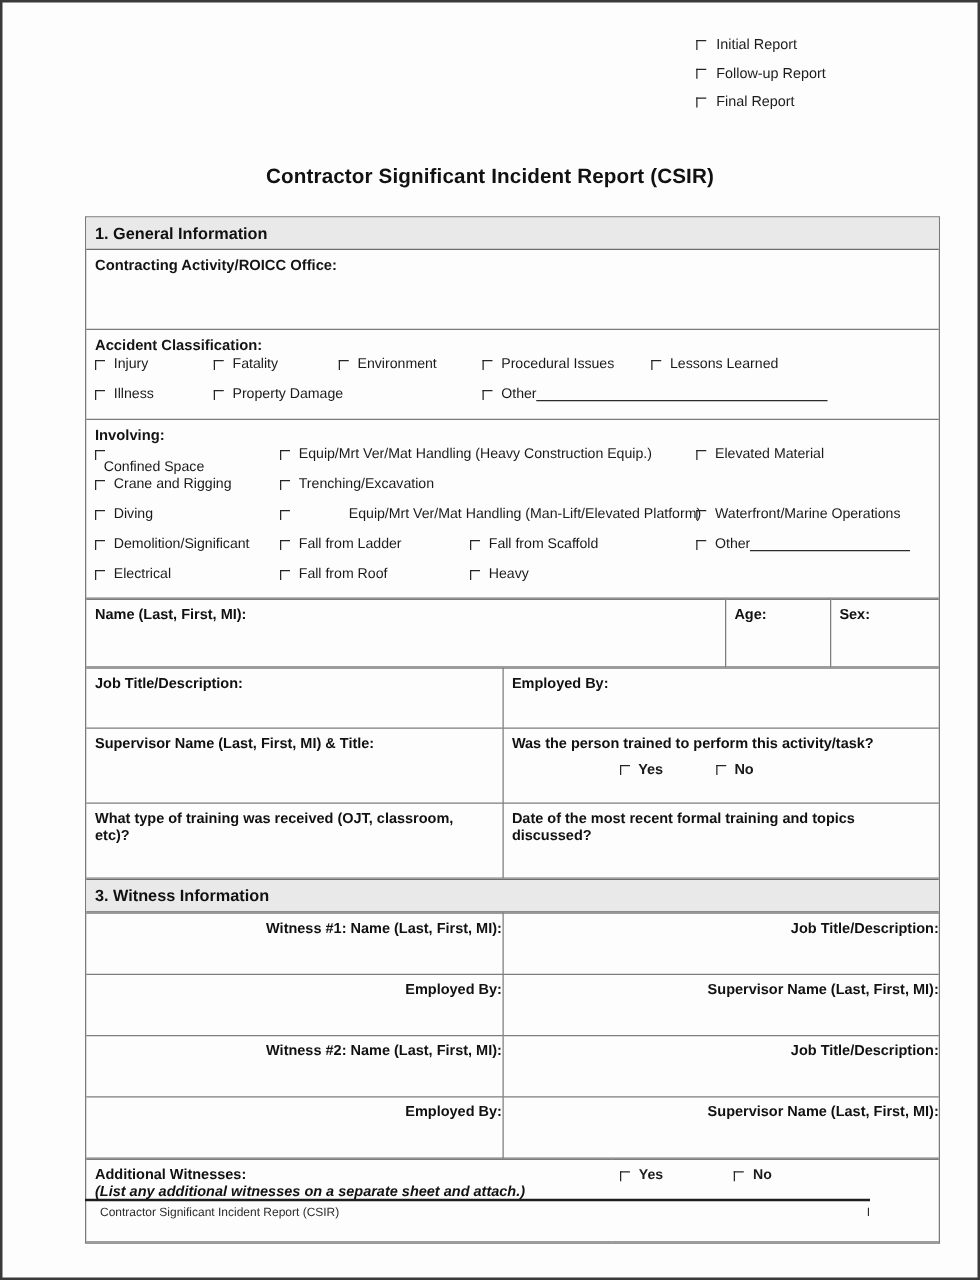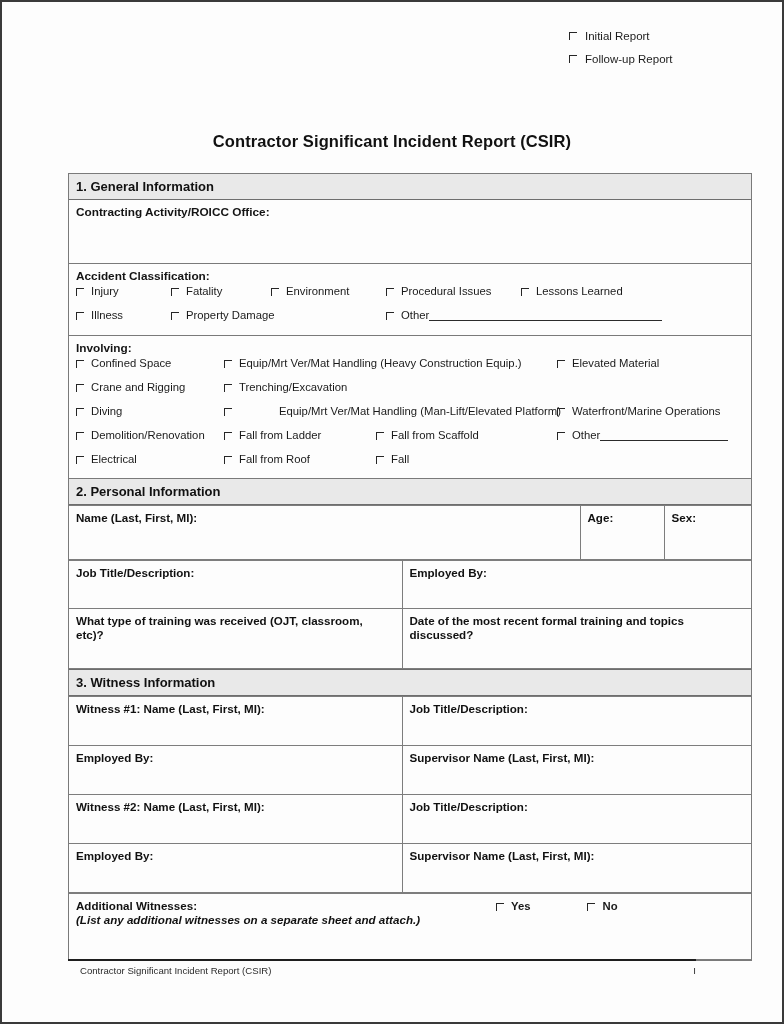--- a/index.html
+++ b/index.html
@@ -23,21 +23,21 @@
   .sheet {
     position: absolute;
     left: 0; top: 0;
     width: 780px;
     height: 1020px;
   }
 
   
   .report-types {
     position: absolute;
-    left: 567px;
+    left: 555px;
     top: 27px;
     width: 200px;
   }
   .report-types .rt-row {
     display: flex;
     align-items: flex-start;
     height: 23px;
     font-size: 11.5px;
     color: #1c1c1c;
   }
@@ -126,21 +126,21 @@
     font-size: 11.6px;
     font-weight: bold;
     color: #111;
     line-height: 14px;
   }
   .grid td.noleft { border-left: none; }
   .grid td.noright { border-right: none; }
   .grid tr.h-tall td { height: 48px; }
   .grid tr.h-mid td { height: 42px; }
   .grid tr.h-train td { height: 54px; }
-  .grid tr.h-wit td { height: 43px; }
+  .grid tr.h-wit td { height: 43px; text-align: right; }
   .grid tr.h-add td { height: 60px; }
 
   .yesno {
     display: flex;
     gap: 42px;
     margin-top: 7px;
     padding-left: 86px;
     font-weight: bold;
     font-size: 11.6px;
   }
@@ -186,20 +186,24 @@
 
     <div class="report-types">
       <div class="rt-row">
         <span class="cb"></span>
         <span class="rt-label">Initial Report</span>
       </div>
       <div class="rt-row">
         <span class="cb"></span>
         <span class="rt-label">Follow-up Report</span>
       </div>
+      <div class="rt-row">
+        <span class="cb"></span>
+        <span class="rt-label">Final Report</span>
+      </div>
     </div>
 
     <div class="doc-title">Contractor Significant Incident Report (CSIR)</div>
 
     <div class="form">
 
       <div class="sec-head">1. General Information</div>
 
       <div class="block bordered-bottom" style="height:52px;">
         <div class="blk-title">Contracting Activity/ROICC Office:</div>
@@ -243,64 +247,64 @@
             <span class="tx">Other</span>
             <span class="uline" style="width:233px;"></span>
           </div>
         </div>
       </div>
 
       <div class="block bordered-bottom" style="padding-bottom:3px;">
         <div class="blk-title">Involving:</div>
 
         <div class="cbrow">
+          <div class="cbitem" style="width:148px;flex-direction:column;">
+            <span class="cb"></span>
+            <span class="tx">Confined Space</span>
+          </div>
+          <div class="cbitem" style="width:333px;">
+            <span class="cb"></span>
+            <span class="tx">Equip/Mrt Ver/Mat Handling (Heavy Construction Equip.)</span>
+          </div>
+          <div class="cbitem">
+            <span class="cb"></span>
+            <span class="tx">Elevated Material</span>
+          </div>
+        </div>
+
+        <div class="cbrow">
           <div class="cbitem" style="width:148px;">
             <span class="cb"></span>
-            <span class="tx">Confined Space</span>
-          </div>
-          <div class="cbitem" style="width:333px;">
-            <span class="cb"></span>
-            <span class="tx">Equip/Mrt Ver/Mat Handling (Heavy Construction Equip.)</span>
-          </div>
-          <div class="cbitem">
-            <span class="cb"></span>
-            <span class="tx">Elevated Material</span>
+            <span class="tx">Crane and Rigging</span>
+          </div>
+          <div class="cbitem">
+            <span class="cb"></span>
+            <span class="tx">Trenching/Excavation</span>
           </div>
         </div>
 
         <div class="cbrow">
           <div class="cbitem" style="width:148px;">
             <span class="cb"></span>
-            <span class="tx">Crane and Rigging</span>
-          </div>
-          <div class="cbitem">
-            <span class="cb"></span>
-            <span class="tx">Trenching/Excavation</span>
+            <span class="tx">Diving</span>
+          </div>
+          <div class="cbitem" style="width:333px;gap:40px;">
+            <span class="cb"></span>
+            <span class="tx">Equip/Mrt Ver/Mat Handling (Man-Lift/Elevated Platform)</span>
+          </div>
+          <div class="cbitem">
+            <span class="cb"></span>
+            <span class="tx">Waterfront/Marine Operations</span>
           </div>
         </div>
 
         <div class="cbrow">
           <div class="cbitem" style="width:148px;">
             <span class="cb"></span>
-            <span class="tx">Diving</span>
-          </div>
-          <div class="cbitem" style="width:333px;gap:40px;">
-            <span class="cb"></span>
-            <span class="tx">Equip/Mrt Ver/Mat Handling (Man-Lift/Elevated Platform)</span>
-          </div>
-          <div class="cbitem">
-            <span class="cb"></span>
-            <span class="tx">Waterfront/Marine Operations</span>
-          </div>
-        </div>
-
-        <div class="cbrow">
-          <div class="cbitem" style="width:148px;">
-            <span class="cb"></span>
-            <span class="tx">Demolition/Renovation</span>
+            <span class="tx">Demolition/Significant</span>
           </div>
           <div class="cbitem" style="width:152px;">
             <span class="cb"></span>
             <span class="tx">Fall from Ladder</span>
           </div>
           <div class="cbitem" style="width:181px;">
             <span class="cb"></span>
             <span class="tx">Fall from Scaffold</span>
           </div>
           <div class="cbitem">
@@ -314,26 +318,25 @@
           <div class="cbitem" style="width:148px;">
             <span class="cb"></span>
             <span class="tx">Electrical</span>
           </div>
           <div class="cbitem" style="width:152px;">
             <span class="cb"></span>
             <span class="tx">Fall from Roof</span>
           </div>
           <div class="cbitem">
             <span class="cb"></span>
-            <span class="tx">Fall</span>
-          </div>
-        </div>
-      </div>
-
-      <div class="sec-head">2.  Personal Information</div>
+            <span class="tx">Heavy</span>
+          </div>
+        </div>
+      </div>
+
 
       <table class="grid">
         <colgroup>
           <col style="width:511px;">
             <col style="width:84px;">
             <col style="width:87px;">
         </colgroup>
         <tbody>
             <tr class="h-tall">
           <td class="noleft">Name (Last, First, MI):</td>
@@ -345,20 +348,36 @@
 
       <table class="grid">
         <colgroup>
             <col style="width:333px;">
             <col style="width:349px;">
           </colgroup>
         <tbody>
             <tr class="h-mid">
           <td class="noleft">Job Title/Description:</td>
           <td class="noright">Employed By:</td>
+        </tr>
+        <tr class="h-train">
+          <td class="noleft">Supervisor Name (Last, First, MI) &amp; Title:</td>
+          <td class="noright">
+            <div>Was the person trained to perform this activity/task?</div>
+            <div class="yesno">
+              <span class="cbitem">
+                <span class="cb"></span>
+                <span class="tx">Yes</span>
+              </span>
+              <span class="cbitem">
+                <span class="cb"></span>
+                <span class="tx">No</span>
+              </span>
+            </div>
+          </td>
         </tr>
         <tr class="h-train">
           <td class="noleft" style="padding-right:10px;">What type of training was received (OJT, classroom, etc)?</td>
           <td class="noright" style="padding-right:10px;">Date of the most recent formal training and topics discussed?</td>
         </tr>
       </tbody>
         </table>
 
       <div class="sec-head tight">3. Witness Information</div>
 

